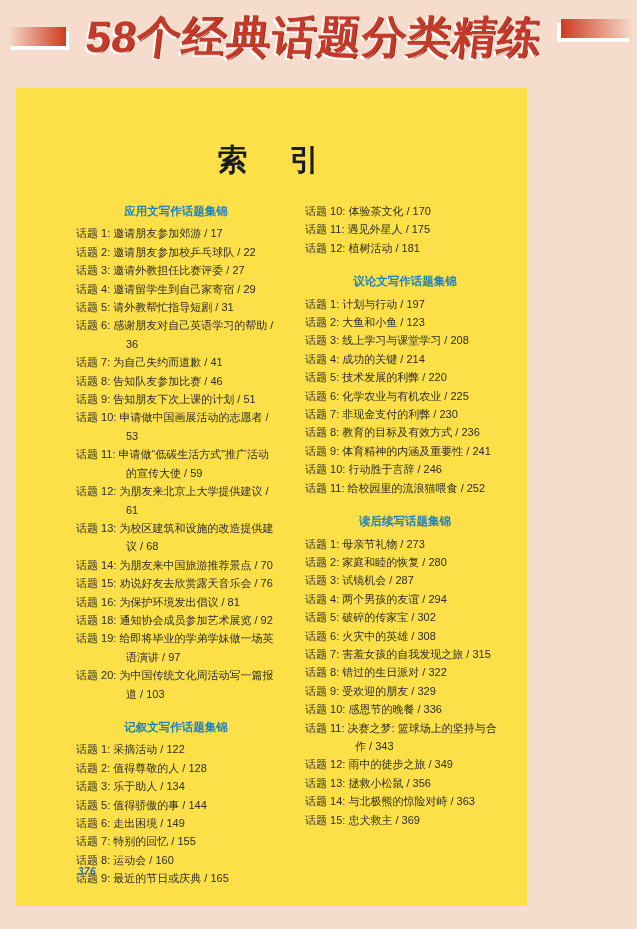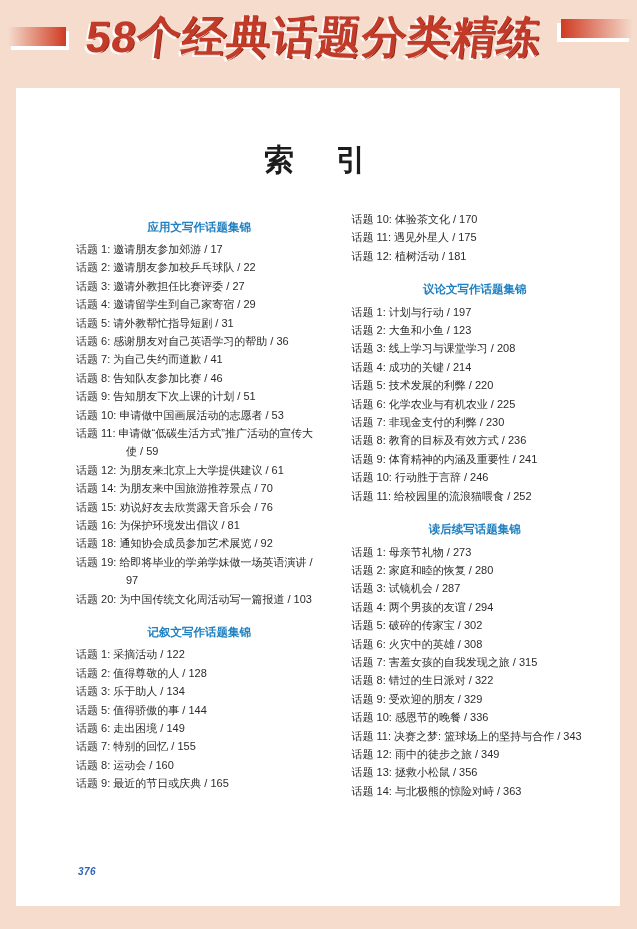--- a/index.html
+++ b/index.html
@@ -24,30 +24,30 @@
     background:linear-gradient(to right, rgba(214,90,50,0), #cf3a22);
     box-shadow:3px 4px 0 #fff;
   }
   .bar-right{
     left:561px;top:19px;width:72px;
     background:linear-gradient(to right, #cf3a22, rgba(214,90,50,0));
     box-shadow:-4px 4px 0 #fff;
   }
   
   .card{
-    position:absolute;left:16px;top:88px;width:604px;height:818px;
-    background:#ffffff;
+    position:absolute;left:16px;top:88px;width:511px;height:818px;
+    background:#fde047;
   }
   .index-title{
     position:absolute;left:0;top:52px;width:100%;text-align:center;
     font-size:30px;font-weight:bold;color:#1c1c1c;letter-spacing:6px;
   }
   .columns{
-    position:absolute;left:60px;top:122px;right:22px;
-    display:flex;gap:29px;align-items:center;
+    position:absolute;left:60px;top:114px;right:22px;
+    display:flex;gap:29px;align-items:flex-start;
   }
   .column{flex:1;min-width:0;}
   .section-header{
     color:var(--blue,#2080c0);font-weight:bold;font-size:11.5px;
     text-align:center;line-height:18.4px;margin:15px 0 4px 0;
   }
   .column > .section-header:first-child{margin-top:0;}
   .topic-line{
     font-size:11px;line-height:18.4px;color:#2b2b2b;
     padding-left:50px;text-indent:-50px;
@@ -77,20 +77,21 @@
         <div class="topic-line">话题 3: 邀请外教担任比赛评委 / 27</div>
         <div class="topic-line">话题 4: 邀请留学生到自己家寄宿 / 29</div>
         <div class="topic-line">话题 5: 请外教帮忙指导短剧 / 31</div>
         <div class="topic-line">话题 6: 感谢朋友对自己英语学习的帮助 / 36</div>
         <div class="topic-line">话题 7: 为自己失约而道歉 / 41</div>
         <div class="topic-line">话题 8: 告知队友参加比赛 / 46</div>
         <div class="topic-line">话题 9: 告知朋友下次上课的计划 / 51</div>
         <div class="topic-line">话题 10: 申请做中国画展活动的志愿者 / 53</div>
         <div class="topic-line">话题 11: 申请做“低碳生活方式”推广活动的宣传大使 / 59</div>
         <div class="topic-line">话题 12: 为朋友来北京上大学提供建议 / 61</div>
+        <div class="topic-line">话题 13: 为校区建筑和设施的改造提供建议 / 68</div>
         <div class="topic-line">话题 14: 为朋友来中国旅游推荐景点 / 70</div>
         <div class="topic-line">话题 15: 劝说好友去欣赏露天音乐会 / 76</div>
         <div class="topic-line">话题 16: 为保护环境发出倡议 / 81</div>
         <div class="topic-line">话题 18: 通知协会成员参加艺术展览 / 92</div>
         <div class="topic-line">话题 19: 给即将毕业的学弟学妹做一场英语演讲 / 97</div>
         <div class="topic-line">话题 20: 为中国传统文化周活动写一篇报道 / 103</div>
         <div class="section-header">记叙文写作话题集锦</div>
         <div class="topic-line">话题 1: 采摘活动 / 122</div>
         <div class="topic-line">话题 2: 值得尊敬的人 / 128</div>
         <div class="topic-line">话题 3: 乐于助人 / 134</div>
@@ -124,16 +125,17 @@
         <div class="topic-line">话题 5: 破碎的传家宝 / 302</div>
         <div class="topic-line">话题 6: 火灾中的英雄 / 308</div>
         <div class="topic-line">话题 7: 害羞女孩的自我发现之旅 / 315</div>
         <div class="topic-line">话题 8: 错过的生日派对 / 322</div>
         <div class="topic-line">话题 9: 受欢迎的朋友 / 329</div>
         <div class="topic-line">话题 10: 感恩节的晚餐 / 336</div>
         <div class="topic-line">话题 11: 决赛之梦: 篮球场上的坚持与合作 / 343</div>
         <div class="topic-line">话题 12: 雨中的徒步之旅 / 349</div>
         <div class="topic-line">话题 13: 拯救小松鼠 / 356</div>
         <div class="topic-line">话题 14: 与北极熊的惊险对峙 / 363</div>
+        <div class="topic-line">话题 15: 忠犬救主 / 369</div>
       </div>
     </div>
   <div class="page-number">376</div>
 </div>
 
 </body></html>

